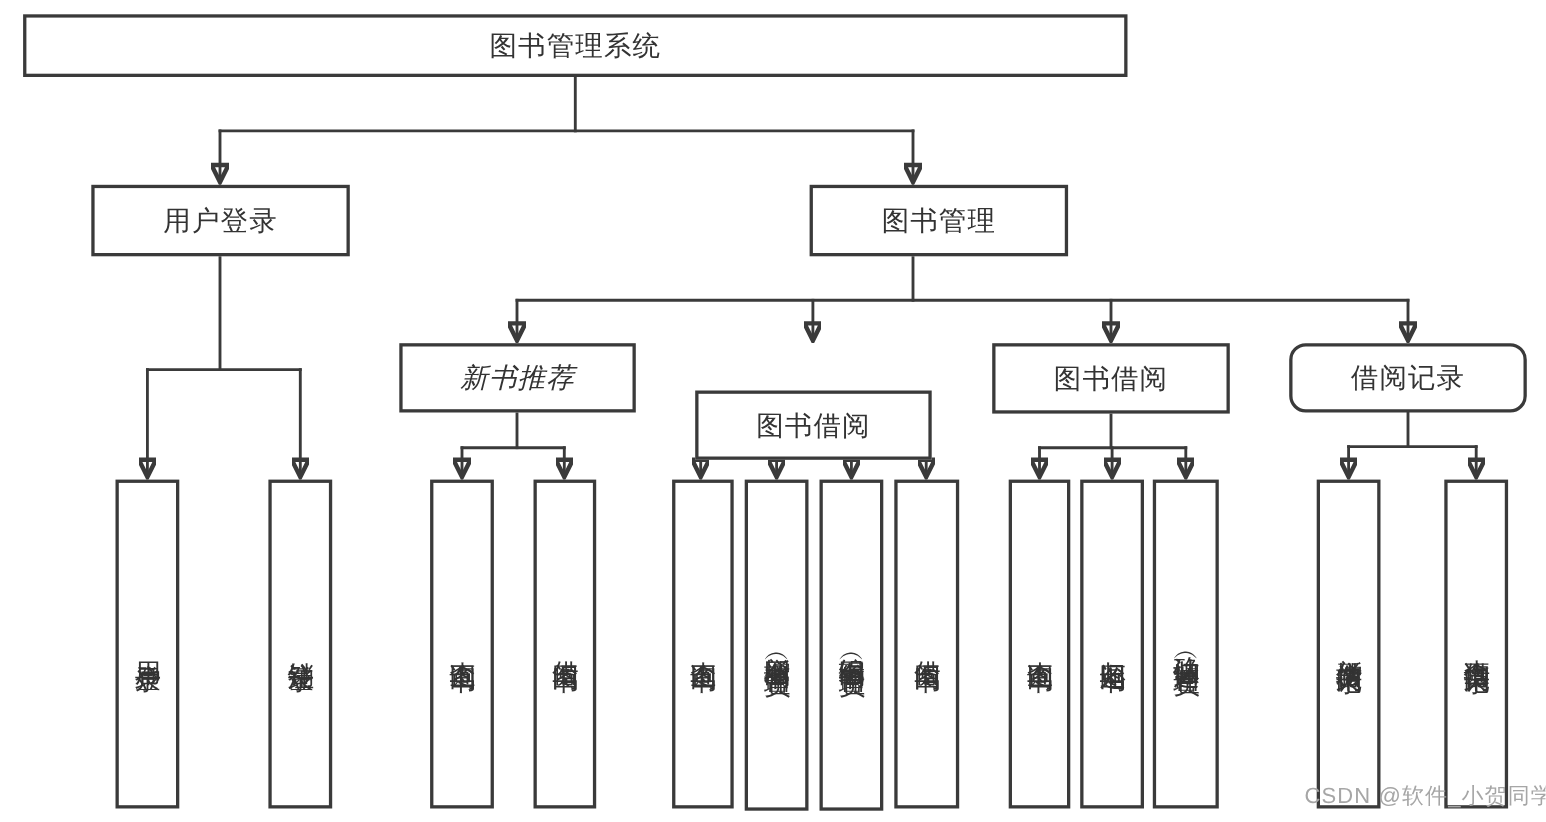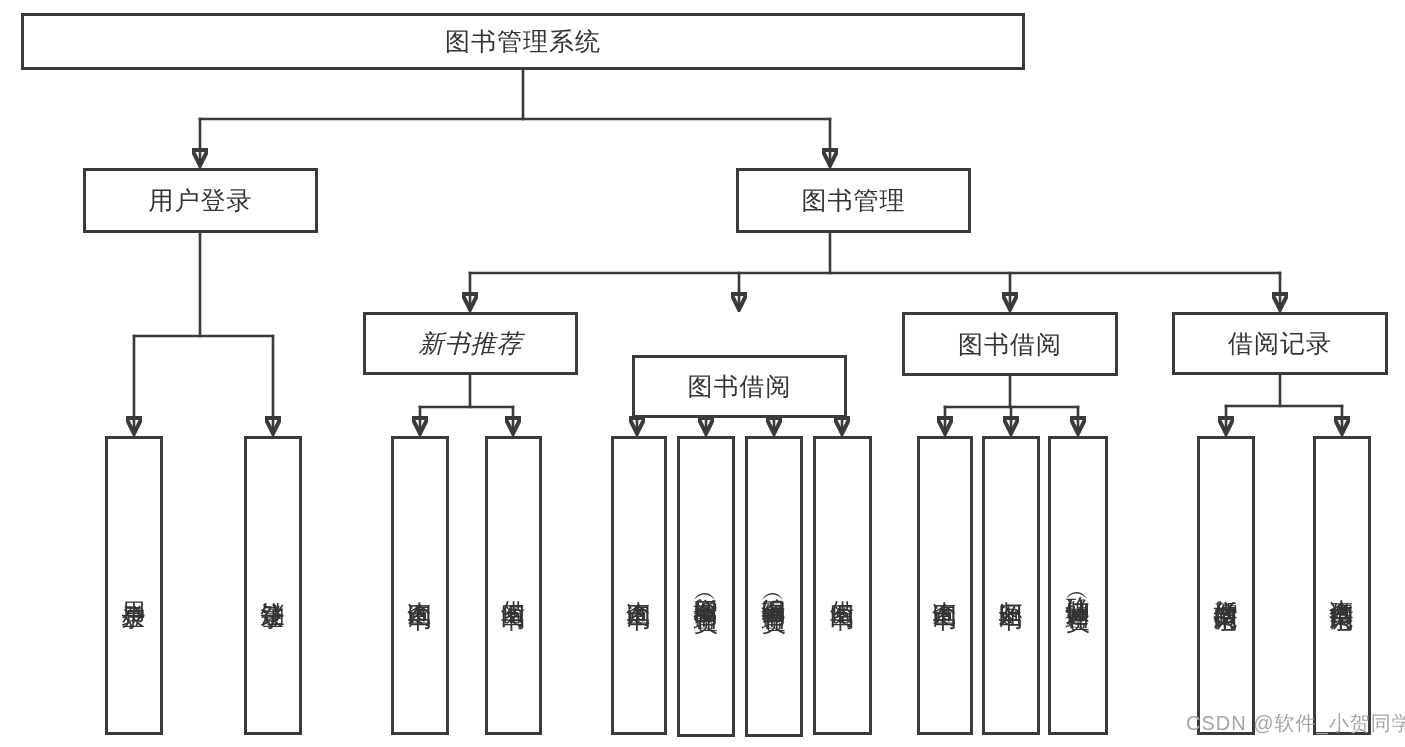--- a/index.html
+++ b/index.html
@@ -136,21 +136,21 @@
 
   <div class="node h-node" style="left:363px; top:312px; width:215px; height:63px;font-style:italic;">
     <span>新书推荐</span>
   </div>
   <div class="node h-node" style="left:632px; top:312px; width:215px; height:63px;margin-top:43px;">
     <span>图书借阅</span>
   </div>
   <div class="node h-node" style="left:902px; top:312px; width:216px; height:64px;">
     <span>图书借阅</span>
   </div>
-  <div class="node h-node" style="left:1172px; top:312px; width:216px; height:63px;">
+  <div class="node h-node" style="left:1172px; top:312px; width:216px; height:63px;border-radius:15px;">
     <span>借阅记录</span>
   </div>
 
   <div class="node leaf" style="left:105px; top:436px; width:58px; height:299px;">
     <span class="vtext">用户登录</span>
   </div>
   <div class="node leaf" style="left:244px; top:436px; width:58px; height:299px;">
     <span class="vtext">注销登录</span>
   </div>
 

